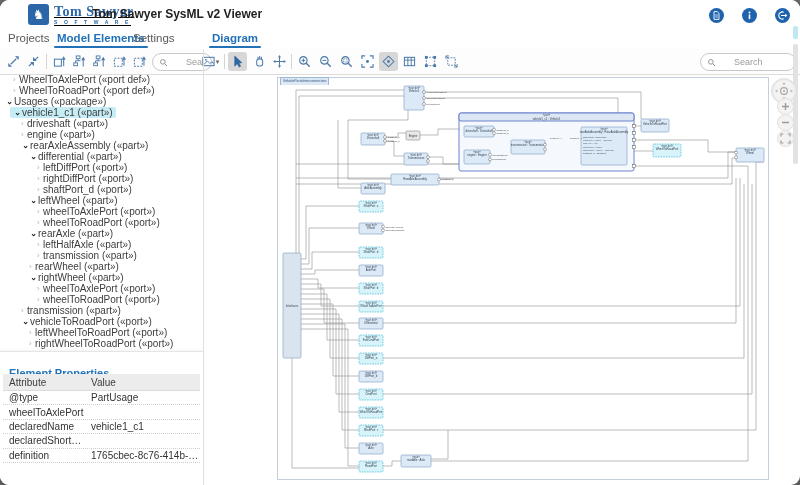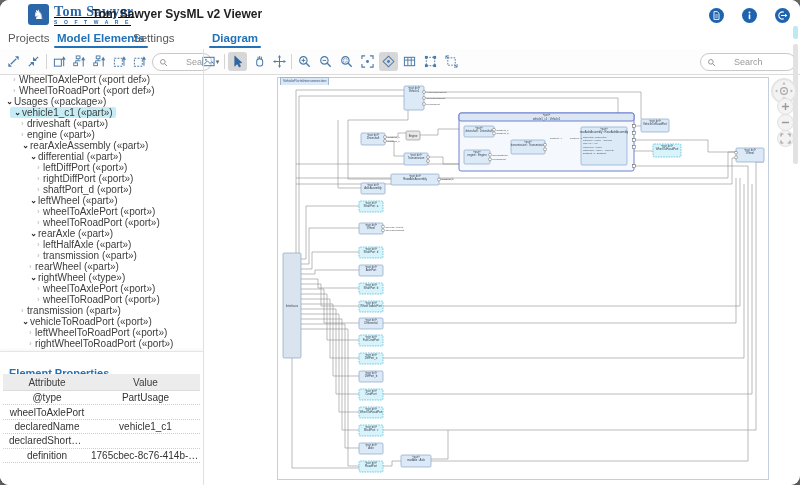--- a/index.html
+++ b/index.html
@@ -38,21 +38,21 @@
   .tlab.sel{background:#c6edf6;}
   .chev{width:9px;font-size:8px;font-weight:bold;color:#222;display:inline-block;text-align:center;flex:none;}
   .leafm{width:6px;font-size:8px;color:#b5b5b5;display:inline-block;flex:none;}
   .tsb{position:absolute;right:2px;top:0;width:5px;height:277px;}
   .tsb .thumb{position:absolute;left:0;width:5px;border-radius:2px;}
   
   .props{position:absolute;left:0;top:351px;width:203px;height:134px;border-top:1px solid #e6e6e6;box-shadow:0 -1px 3px rgba(0,0,0,.05);background:#fff;}
   .ptab{position:absolute;left:9px;top:15px;font-size:11px;color:#2272b9;font-weight:bold;}
   .ptab .ul{position:absolute;left:-3px;right:-10px;bottom:-4px;height:2px;background:#2272b9;}
   .ptable{position:absolute;left:3px;top:22px;width:197px;font-size:10px;color:#333;}
-  .prow{display:grid;grid-template-columns:82px 1fr;align-items:center;border-bottom:1px dotted #cfcfcf;height:13.4px;white-space:nowrap;overflow:hidden;text-align:center;}
+  .prow{display:grid;grid-template-columns:82px 1fr;align-items:center;border-bottom:1px dotted #cfcfcf;height:13.4px;white-space:nowrap;overflow:hidden;}
   .prow.head{background:#ececec;height:16px;border-bottom:1px solid #dcdcdc;color:#3d3d3d;}
   .prow div{padding-left:6px;overflow:hidden;text-overflow:ellipsis;}
   
   .canvas{position:absolute;left:277px;top:77px;width:490px;height:401px;border:1px solid #c3cfdc;background:#fff;}
   .canvas svg{position:absolute;left:0;top:0;}
   .ctab{position:absolute;left:2px;top:-1px;height:7px;background:#dbe8f5;border:1px solid #9db8d2;border-bottom:none;font-size:3.5px;color:#33527a;padding:0 2px;line-height:7px;}
   .fctl{position:absolute;display:flex;align-items:center;justify-content:center;background:#f3f3f3;border:1px solid #e0e0e0;border-radius:50%;cursor:pointer;color:#9b9b9b;}
   .node-t{font-size:2.6px;fill:#3a4a5c;}
   .node-n{font-size:2.8px;fill:#2e3e50;}
   .node-l{font-size:2.3px;fill:#415062;}
@@ -449,21 +449,21 @@
       </div>
       <div class="trow" style="padding-left: 26px;">
         <span class="tlab">
           <span class="leafm">›</span>
           <span>rearWheel («part»)</span>
         </span>
       </div>
       <div class="trow" style="padding-left: 26px;">
         <span class="tlab">
           <span class="chev">⌄</span>
-          <span>rightWheel («type»)</span>
+          <span>rightWheel («part»)</span>
         </span>
       </div>
       <div class="trow" style="padding-left: 34px;">
         <span class="tlab">
           <span class="leafm">›</span>
           <span>wheelToAxlePort («port»)</span>
         </span>
       </div>
       <div class="trow" style="padding-left: 34px;">
         <span class="tlab">

